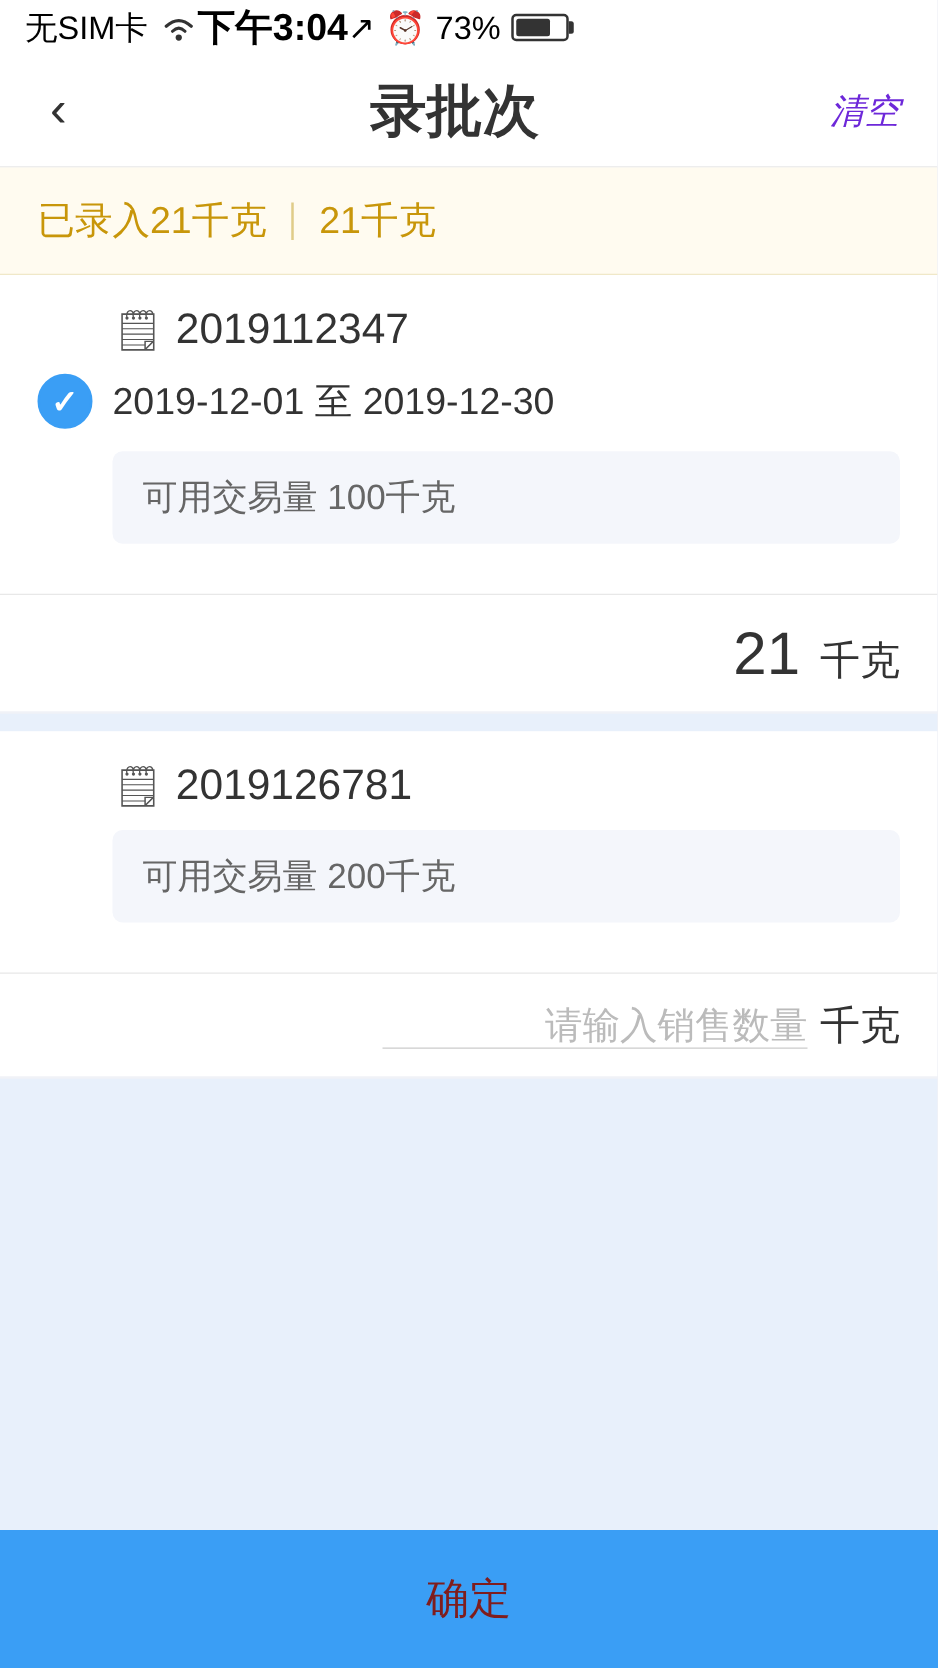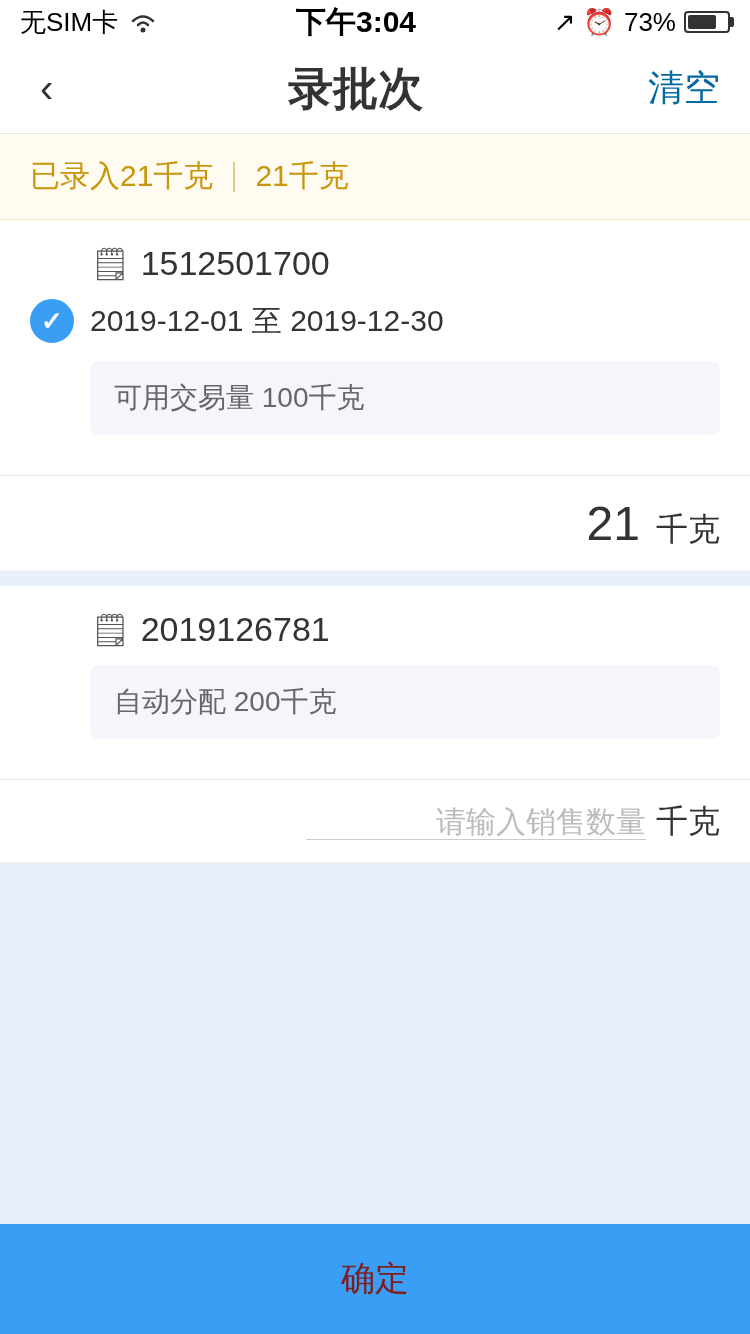--- a/index.html
+++ b/index.html
@@ -12,21 +12,20 @@
       font-size: 32px;
     }
 
     
     .status-bar {
       width: 750px;
       height: 44px;
       background: #fff;
       display: flex;
       align-items: center;
-      justify-content: space-between;
       padding: 0 20px;
       font-size: 26px;
       font-weight: 500;
     }
     .status-bar-left {
       display: flex;
       align-items: center;
       gap: 10px;
     }
     .status-bar-center {
@@ -83,23 +82,24 @@
       color: #333;
       cursor: pointer;
       padding: 10px;
     }
     .nav-title {
       font-size: 45px;
       font-weight: 600;
       color: #333;
     }
     .nav-clear {
-      font-size: 36px;
-      color: #0369a1;
+      font-size: 28px;
+      color: #6d28d9;
       cursor: pointer;
+      font-style: italic;
     }
 
     
     .info-banner {
       width: 750px;
       background: #fffbf0;
       padding: 22px 30px;
       display: flex;
       align-items: center;
       gap: 20px;
@@ -314,21 +314,21 @@
 <div class="info-banner">
   <span class="info-banner-item">已录入21千克</span>
   <div class="info-banner-divider"></div>
   <span class="info-banner-item">21千克</span>
 </div>
 
 <div class="card">
   <div class="card-inner">
     <div class="batch-title-row">
       <span class="batch-icon">🗒</span>
-      <span class="batch-title">1512501700</span>
+      <span class="batch-title">2019112347</span>
     </div>
     <div class="batch-date-row">
       <div class="radio-btn checked"></div>
       <span class="batch-date">2019-12-01 至 2019-12-30</span>
     </div>
     <div class="availability-box">可用交易量 100千克</div>
   </div>
   <div class="quantity-row">
     <span class="quantity-value">21</span>
     <span class="quantity-unit">千克</span>
@@ -336,21 +336,21 @@
 </div>
 
 <div style="height: 14px; background: #e8f0fb;"></div>
 
 <div class="card">
   <div class="card-inner">
     <div class="batch-title-row">
       <span class="batch-icon">🗒</span>
       <span class="batch-title">2019126781</span>
     </div>
-    <div class="availability-box">自动分配 200千克</div>
+    <div class="availability-box">可用交易量 200千克</div>
   </div>
   <div class="quantity-row-input">
     <div class="input-underline-container">
       <input type="text" style="color: rgb(187, 187, 187); font-size: 30px;" placeholder="请输入销售数量">
     </div>
     <span class="quantity-unit-right">千克</span>
   </div>
 </div>
 
 <div class="light-blue-area" style="min-height: 370px;"></div>

